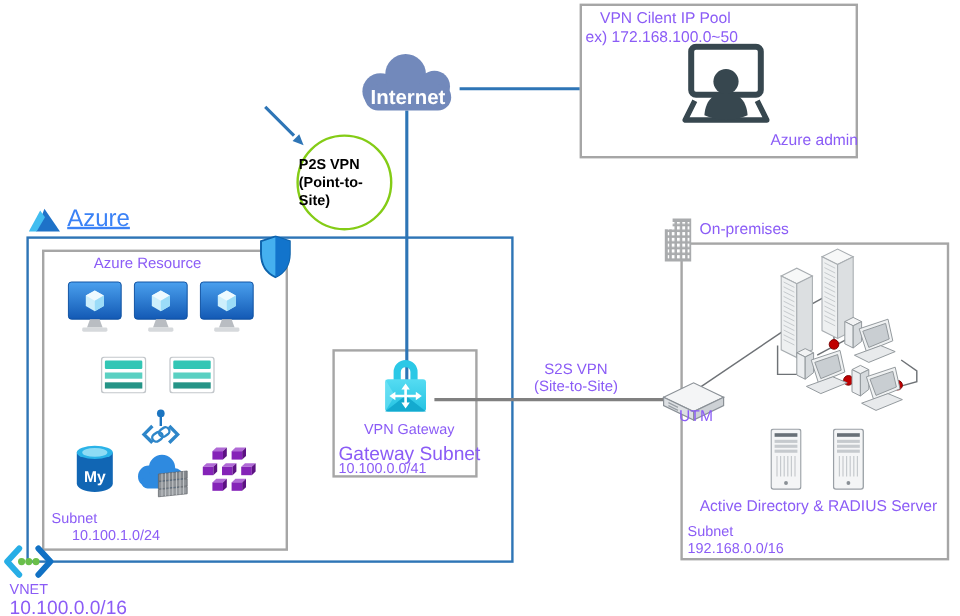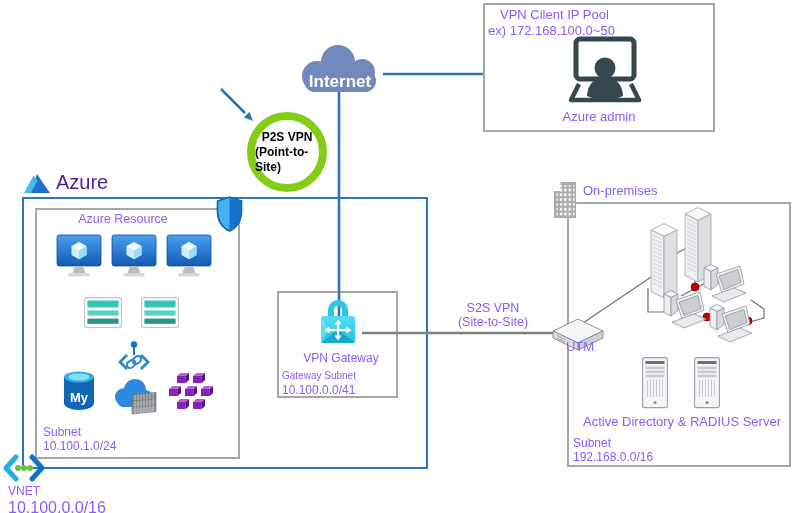--- a/index.html
+++ b/index.html
@@ -4,26 +4,26 @@
 <style>
   html,body{margin:0;padding:0;background:#fff;}
   body{font-family:"Liberation Sans",sans-serif;}
   #stage{position:relative;width:800px;height:513px;background:#fff;overflow:hidden;}
   .abs{position:absolute;}
   .box{position:absolute;background:#fff;border:2px solid #a6a6a6;box-sizing:border-box;}
   .bluebox{position:absolute;border:2px solid #2e75b6;box-sizing:border-box;background:transparent;}
   .lbl{position:absolute;font-weight:normal;color:#8b5cf6;white-space:nowrap;line-height:1.12;}
   .ctr{text-align:center;}
   .z1{z-index:1}.z2{z-index:2}.z5{z-index:5}.z10{z-index:10}.z11{z-index:11}
-  #p2s{position:absolute;left:247px;top:112px;width:80px;height:80px;border:8px solid #84cc16;
-       border-radius:50%;background:#fff;display:flex;flex-direction:column;align-items:center;
+  #p2s{position:absolute;left:247px;top:112px;width:80px;height:80px;border:2px solid #84cc16;
+       border-radius:50%;background:#fff;display:flex;flex-direction:column;align-items:flex-start;
        justify-content:center;z-index:10;box-sizing:border-box;}
   #p2s div{font-weight:bold;font-size:12px;line-height:1.25;}
   #azure-brand{position:absolute;left:24px;top:171px;display:flex;align-items:center;gap:6px;z-index:10;}
-  #azure-brand span{font-size:20px;color:#4c1d95;}
+  #azure-brand span{font-size:20px;color:#3b82f6;text-decoration:underline;}
   svg{display:block;}
 </style>
 </head>
 <body>
 
 <div id="stage">
 
   <svg width="0" height="0" class="abs" aria-hidden="true">
     <defs>
       <linearGradient id="vmg" x1="0" y1="0" x2="0" y2="1">
@@ -115,21 +115,21 @@
   </svg>
 
   <div class="lbl z10" style="left:500px;top:8px;font-size:13px;">VPN Cilent IP Pool</div>
   <div class="lbl z10" style="left:488px;top:24px;font-size:13px;">ex) 172.168.100.0~50</div>
   <svg class="abs z10" style="left:563px;top:36px;" width="84" height="72" viewBox="0 0 84 72">
     <rect x="13" y="3" width="58" height="40" rx="4" fill="#ffffff" stroke="#37474f" stroke-width="5"></rect>
     <path d="M16,48 L8,64 H76 L68,48" fill="none" stroke="#37474f" stroke-width="4.5" stroke-linejoin="round"></path>
     <circle cx="42" cy="32" r="10.5" fill="#37474f"></circle>
     <path d="M24,60 C25,46 33,41.5 42,41.5 C51,41.5 59,46 60,60 Q42,68 24,60 Z" fill="#37474f"></path>
   </svg>
-  <div class="lbl ctr z10" style="left:483px;top:110px;width:232px;font-size:13px;">Azure admin</div>
+  <div class="lbl ctr z10" style="left:483px;top:110px;width:232px;font-size:13px;text-align:right;">Azure admin</div>
 
   <svg class="abs z10" style="left:290px;top:40px;" width="100" height="58" viewBox="0 0 100 58">
     <g fill="#7289bb">
       <circle cx="27" cy="36" r="15"></circle>
       <circle cx="48" cy="22" r="17"></circle>
       <circle cx="72" cy="32" r="13"></circle>
       <rect x="14" y="30" width="72" height="22" rx="11"></rect>
     </g>
     <text x="50" y="47" text-anchor="middle" font-size="17" font-weight="bold" fill="#ffffff" font-family="Liberation Sans, sans-serif">Internet</text>
   </svg>
@@ -203,21 +203,21 @@
     <use href="#pbox" x="10" y="1"></use>
       <use href="#pbox" x="26" y="1"></use>
     <use href="#pbox" x="2" y="14"></use>
       <use href="#pbox" x="18" y="14"></use>
       <use href="#pbox" x="34" y="14"></use>
     <use href="#pbox" x="10" y="27"></use>
       <use href="#pbox" x="26" y="27"></use>
   </svg>
 
   <div class="lbl z10" style="left:43px;top:426px;font-size:12px;">Subnet</div>
-  <div class="lbl z10" style="left:43px;top:440px;font-size:12px;">10.100.1.0/24</div>
+  <div class="lbl z10" style="left:60px;top:440px;font-size:12px;">10.100.1.0/24</div>
 
   <svg class="abs z11" style="left:216px;top:196px;" width="27" height="36" viewBox="0 0 27 36">
     <path d="M13.5,1 L25.5,5 V15 C25.5,25.5 21,31.5 13.5,35 C6,31.5 1.5,25.5 1.5,15 V5 Z" fill="#45b0ef" stroke="#0d62ab" stroke-width="1.6"></path>
     <path d="M13.5,1 L25.5,5 V15 C25.5,25.5 21,31.5 13.5,35 Z" fill="#1274cc"></path>
   </svg>
 
   <svg class="abs z11" style="left:3px;top:454px;" width="42" height="28" viewBox="0 0 42 28">
     <polyline points="13,3 3,14 13,25" fill="none" stroke="#27aee6" stroke-width="5" stroke-linecap="round" stroke-linejoin="round"></polyline>
     <polyline points="29,3 39,14 29,25" fill="none" stroke="#1171c4" stroke-width="5" stroke-linecap="round" stroke-linejoin="round"></polyline>
     <circle cx="15" cy="14" r="3" fill="#6abf4b"></circle>
@@ -237,24 +237,24 @@
       <line x1="12" y1="35" x2="30" y2="35"></line>
     </g>
     <g fill="#ffffff">
       <polygon points="21,24.5 17.5,29.5 24.5,29.5"></polygon>
       <polygon points="21,45.5 17.5,40.5 24.5,40.5"></polygon>
       <polygon points="7.5,35 12.5,31.5 12.5,38.5"></polygon>
       <polygon points="34.5,35 29.5,31.5 29.5,38.5"></polygon>
     </g>
   </svg>
   <div class="lbl ctr z10" style="left:277px;top:352px;width:128px;font-size:12px;">VPN Gateway</div>
-  <div class="lbl z10" style="left:282px;top:370px;font-size:10px;">Gateway Subnet</div>
+  <div class="lbl z10" style="left:282px;top:370px;font-size:16px;">Gateway Subnet</div>
   <div class="lbl z10" style="left:282px;top:384px;font-size:12px;">10.100.0.0/41</div>
 
-  <div class="lbl ctr z10" style="left:428px;top:301px;width:104px;font-size:12.5px;padding-left:13px;">
+  <div class="lbl ctr z10" style="left:428px;top:301px;width:104px;font-size:12.5px;">
     <div>S2S VPN</div>
     <div>(Site-to-Site)</div>
   </div>
 
   <svg class="abs z10" style="left:550px;top:314px;" width="56" height="42" viewBox="0 0 56 42">
     <polygon points="3,17 28,5 53,17 28,29" fill="#f4f5f6" stroke="#8a9096" stroke-width="1"></polygon>
     <polygon points="3,17 28,29 28,36 3,24" fill="#dde0e3" stroke="#8a9096" stroke-width="1"></polygon>
     <polygon points="53,17 28,29 28,36 53,24" fill="#cdd1d5" stroke="#8a9096" stroke-width="1"></polygon>
     <path d="M7,21.5 l8,4 M7,24 l8,4" stroke="#9aa0a6" stroke-width="1"></path>
   </svg>

